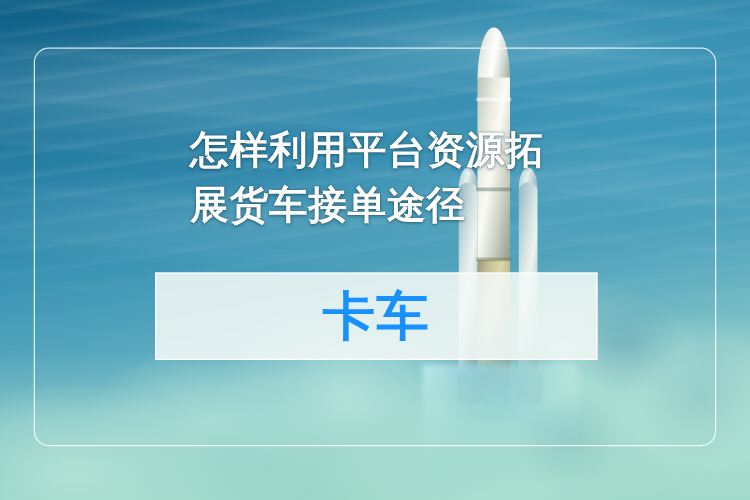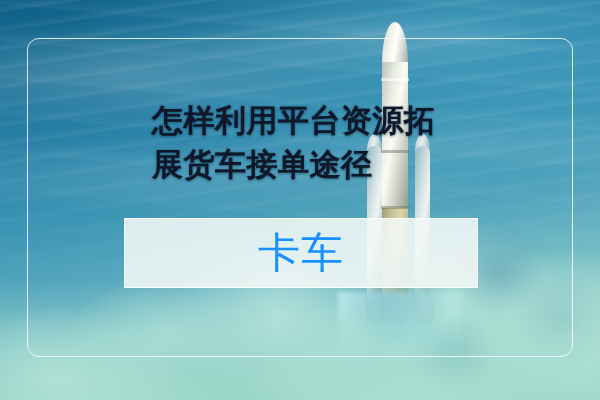--- a/index.html
+++ b/index.html
@@ -164,21 +164,21 @@
   
   .content {
     position: absolute;
     left: 0; top: 0; width: 600px; height: 400px;
   }
 
   .headline {
     position: absolute;
     left: 152px; top: 98px;
     width: 300px;
-    color: #0f172a;
+    color: #ffffff;
     font-size: 31px;
     font-weight: bold;
     line-height: 44px;
     letter-spacing: 0.5px;
     text-shadow: 0 1px 3px rgba(10,50,70,0.55), 0 0 1px rgba(10,50,70,0.6);
     white-space: normal;
   }
 
   .tag-banner {
     position: absolute;
@@ -187,21 +187,21 @@
     background: rgba(243,248,246,0.88);
     border: 1px solid rgba(255,255,255,0.9);
     box-sizing: border-box;
     display: flex;
     align-items: center;
     justify-content: center;
   }
   .tag-text {
     color: #1890ff;
     font-size: 42px;
-    font-weight: normal;
+    font-weight: bold;
     line-height: 1;
     letter-spacing: 1px;
   }
 </style>
 </head>
 <body>
 
 <div id="stage">
 
   <div class="bg-layer sky"></div>

